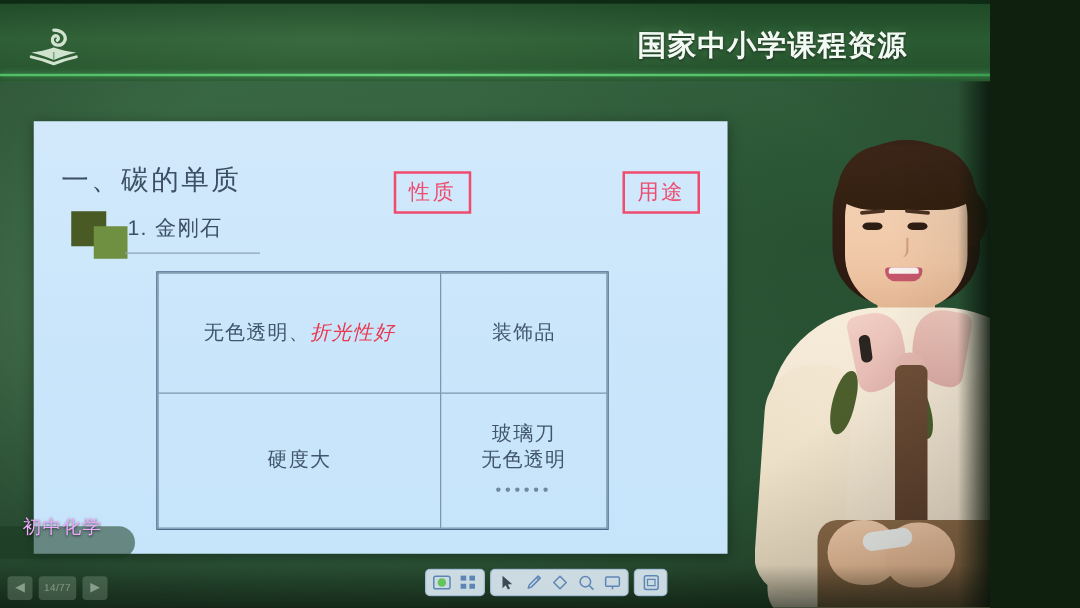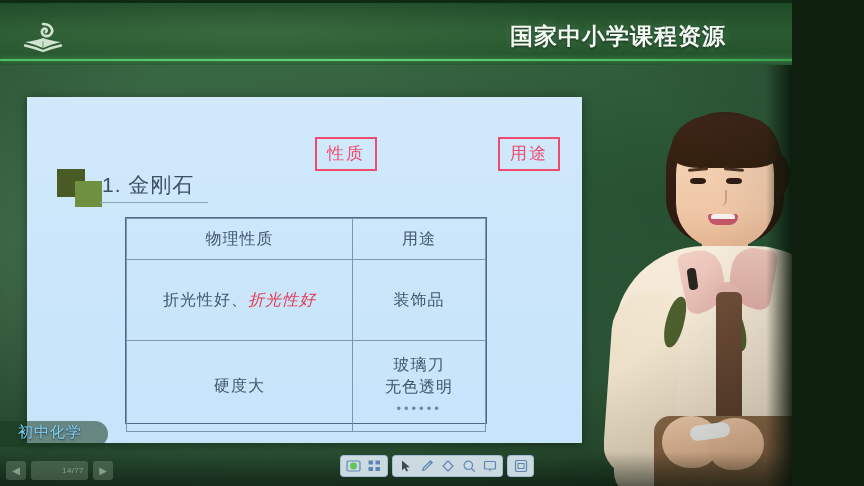--- a/index.html
+++ b/index.html
@@ -68,21 +68,21 @@
   .sq-dark{
     position:absolute;left:30px;top:72px;width:28px;height:28px;
     background:#4a5a25;
   }
   .sq-light{
     position:absolute;left:48px;top:84px;width:27px;height:26px;
     background:#6f9040;
   }
   .heading2{
     position:absolute;left:75px;top:74px;
-    font-size:21px;color:#3c4f63;letter-spacing:1px;white-space:nowrap;
+    font-size:17px;color:#3c4f63;letter-spacing:1px;white-space:nowrap;
     padding-bottom:3px;
   }
   .heading2-underline{
     position:absolute;left:73px;top:105px;width:108px;height:1px;background:#8fa3b5;
   }
 
   
   .diagram{position:absolute;left:288px;top:24px;width:245px;height:62px;}
   .dbox{
     position:absolute;top:16px;
@@ -117,38 +117,38 @@
   .hl{color:#e8384f;font-style:italic;}
   .dots{display:block;font-size:13px;letter-spacing:3px;color:#6f88a0;margin-top:3px;}
 
   
   .subject-tab{
     position:absolute;left:-14px;top:421px;width:122px;height:26px;
     background:rgba(26,58,32,.55);
     border-radius:0 14px 14px 0;
   }
   .subject-label{
-    position:absolute;left:18px;top:423px;
-    font-size:15px;color:#7dd3fc;letter-spacing:1px;
+    position:absolute;left:18px;top:412px;
+    font-size:15px;color:#f0abfc;letter-spacing:1px;
     text-shadow:0 1px 2px rgba(0,0,0,.7);white-space:nowrap;
   }
 
   
   .pager{position:absolute;left:6px;top:461px;display:flex;gap:5px;align-items:center;}
   .pbtn{
     width:20px;height:19px;border-radius:3px;
     background:rgba(168,198,170,.26);
     display:flex;align-items:center;justify-content:center;
     color:rgba(225,240,226,.45);font-size:10px;line-height:1;
   }
   .pnum{
     width:30px;height:19px;border-radius:3px;
     background:rgba(168,198,170,.26);
     display:flex;align-items:center;justify-content:center;
-    color:rgba(225,240,226,.42);font-size:8px;line-height:1;letter-spacing:.3px;padding-left:27px;
+    color:rgba(225,240,226,.42);font-size:8px;line-height:1;letter-spacing:.3px;
   }
 
   
   .toolbar{
     position:absolute;left:340px;top:452px;height:28px;
     display:flex;align-items:center;gap:4px;
   }
   .tgroup{
     display:flex;align-items:center;gap:2px;
     background:rgba(228,240,252,.88);
@@ -319,42 +319,39 @@
       <path d="M25 20.5 L25 27" stroke="#7fa884" stroke-width="1.3"></path>
       <path d="M7 24.5 C13 25.8 19 27.6 25 30 C31 27.6 37 25.8 43 24.5" fill="none" stroke="#cfe3cf" stroke-width="2.4" stroke-linecap="round"></path>
     </svg>
   </div>
 
   <div class="title">国家中小学课程资源</div>
 
   <div class="slide">
     <div class="slide-inner">
 
+      <div class="heading1">一、碳的单质</div>
 
       <div class="sq-dark"></div>
       <div class="sq-light"></div>
       <div class="heading2">1. 金刚石</div>
       <div class="heading2-underline"></div>
 
       <div class="diagram">
         <div class="dbox left">性质</div>
         <div class="dbox right">用途</div>
 
       </div>
 
       <div class="tbl">
         <table>
           <tbody>
-              <tr class="r1">
-            <td class="c1">物理性质</td>
-            <td class="c2">用途</td>
-          </tr>
           <tr class="r2">
             <td class="c1">
-              <span>折光性好、</span><span class="hl">折光性好</span>
+              <span>无色透明、</span><span class="hl">折光性好</span>
             </td>
             <td class="c2">装饰品</td>
           </tr>
           <tr class="r3">
             <td class="c1">硬度大</td>
             <td class="c2">
               <span>玻璃刀</span><br>
               <span>无色透明</span>
               <span class="dots">••••••</span>
             </td>

